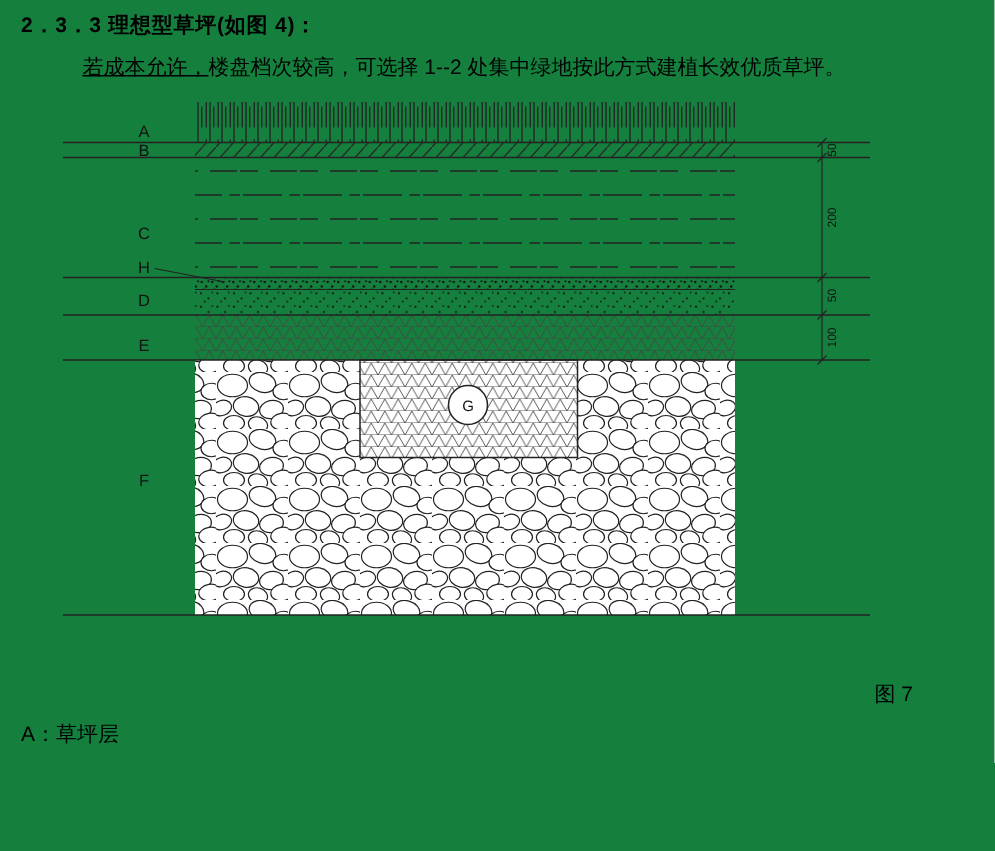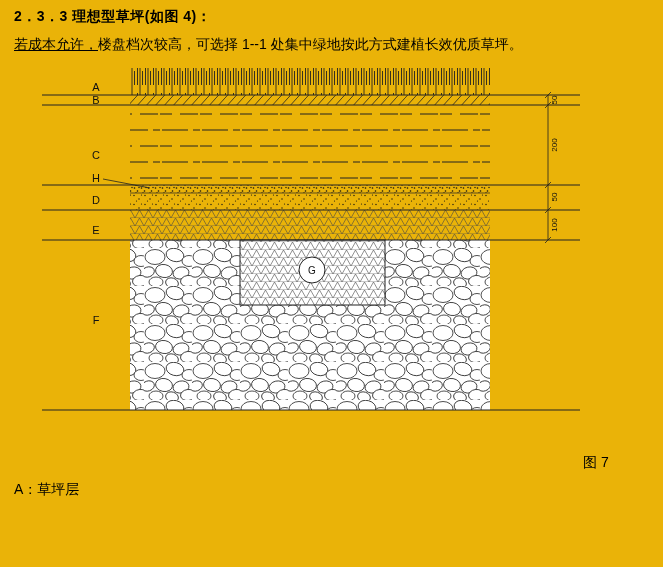--- a/index.html
+++ b/index.html
@@ -1,42 +1,42 @@
 <!DOCTYPE html>
 <html><head>
 <meta charset="utf-8">
 <style>
   html,body{margin:0;padding:0;background:#fff;}
   .page{
     position:relative;
     width:663px;height:567px;
-    background:#eab308;
+    background:#15803d;
     font-family:"Liberation Sans","DejaVu Sans",sans-serif;
     color:#000;
     overflow:hidden;
   }
   .abs{position:absolute;white-space:nowrap;}
   .heading{left:14px;top:8px;font-size:14px;font-weight:bold;letter-spacing:.5px;}
   .para{left:14px;top:36px;font-size:14px;}
-  .para .underlined{text-decoration:underline;}
+  .para .underlined{text-decoration:underline;margin-left:41px;}
   .fig-caption{left:583px;top:454px;font-size:14px;}
   .legend-a{left:14px;top:481px;font-size:14px;text-align:center;}
   .legend-b{left:14px;top:511px;font-size:13px;}
   .legend-c{left:14px;top:541px;font-size:13px;}
   .diagram-svg{position:absolute;left:0;top:58px;}
   svg text{font-family:"Liberation Sans","DejaVu Sans",sans-serif;fill:#111;}
 </style>
 </head>
 <body>
 
 <div class="page">
 
   <div class="abs heading">2．3．3 理想型草坪(如图 4)：</div>
 
-  <div class="abs para"><span class="underlined">若成本允许，</span><span>楼盘档次较高，可选择 1--1 处集中绿地按此方式建植长效优质草坪。</span></div>
+  <div class="abs para"><span class="underlined">若成本允许，</span><span>楼盘档次较高，可选择 1--2 处集中绿地按此方式建植长效优质草坪。</span></div>
 
   <svg class="diagram-svg" width="663" height="390" viewBox="0 0 663 390">
     <defs>
 
       <pattern id="grass" width="8" height="27" patternUnits="userSpaceOnUse">
         <line x1="1.5" y1="8" x2="1.5" y2="27" stroke="#222" stroke-width="0.9"></line>
         <line x1="4" y1="0" x2="4" y2="27" stroke="#222" stroke-width="0.9"></line>
         <line x1="6.5" y1="13" x2="6.5" y2="27" stroke="#222" stroke-width="0.9"></line>
       </pattern>
 

